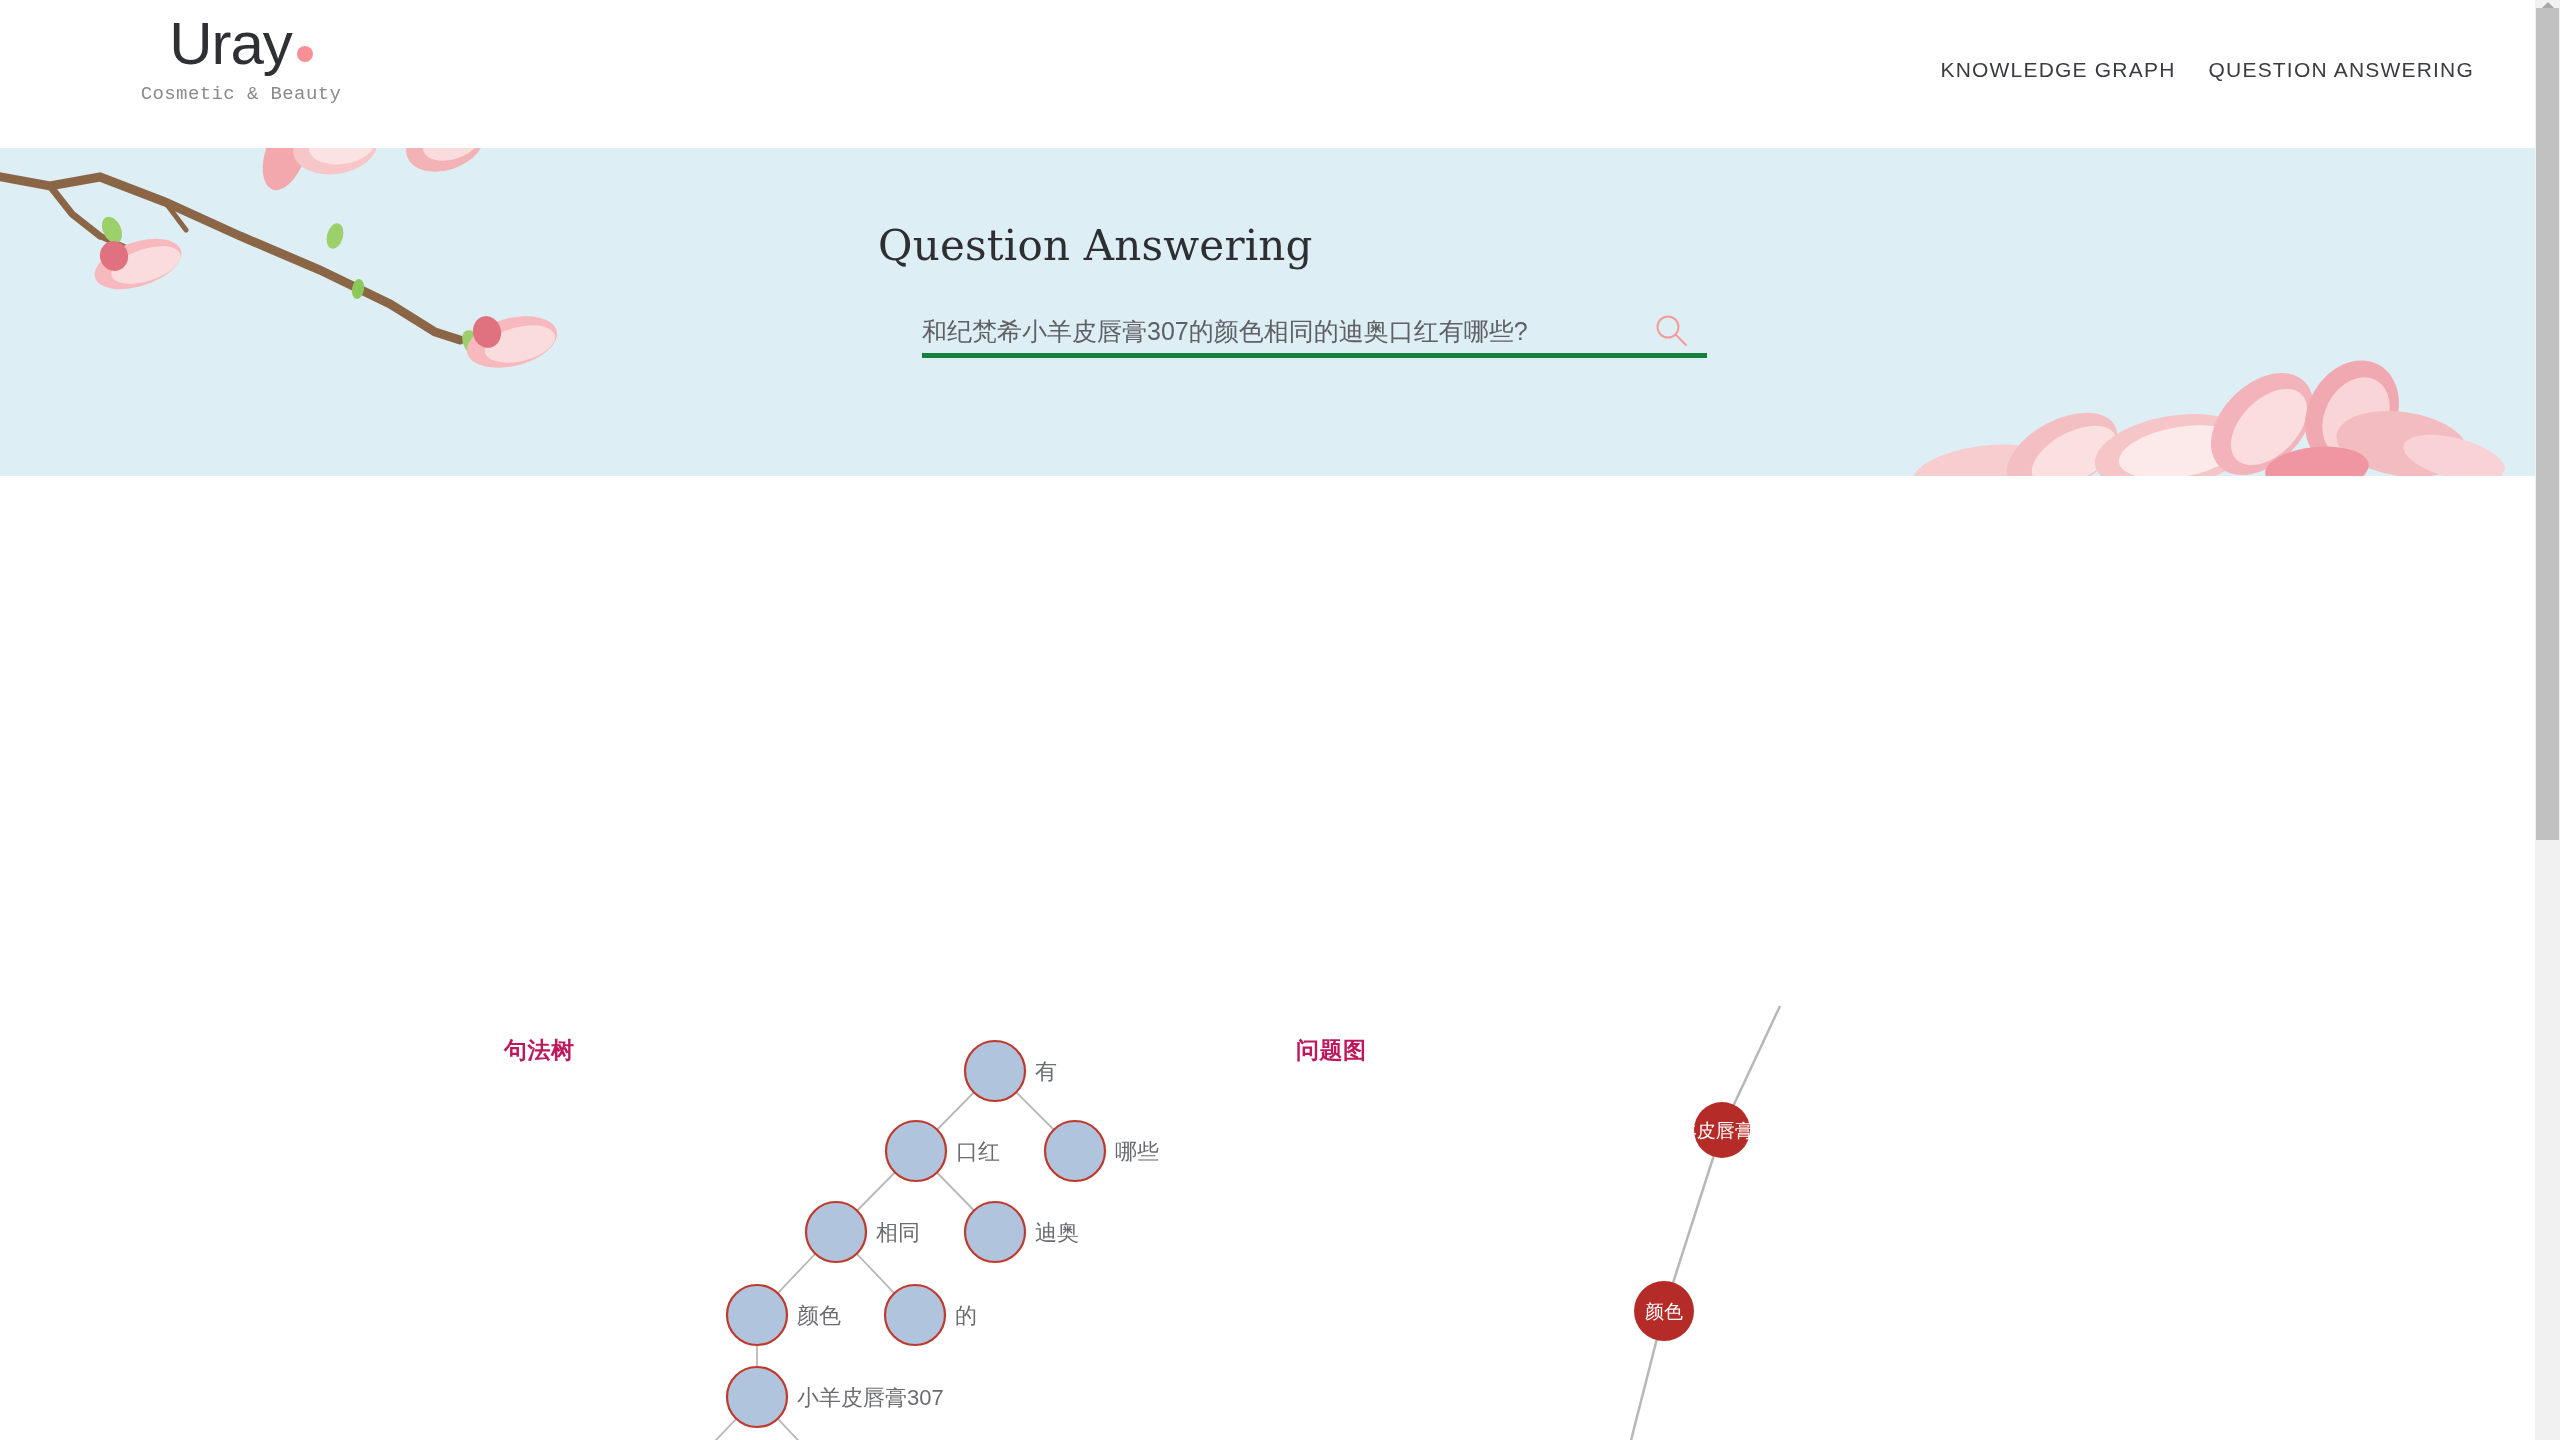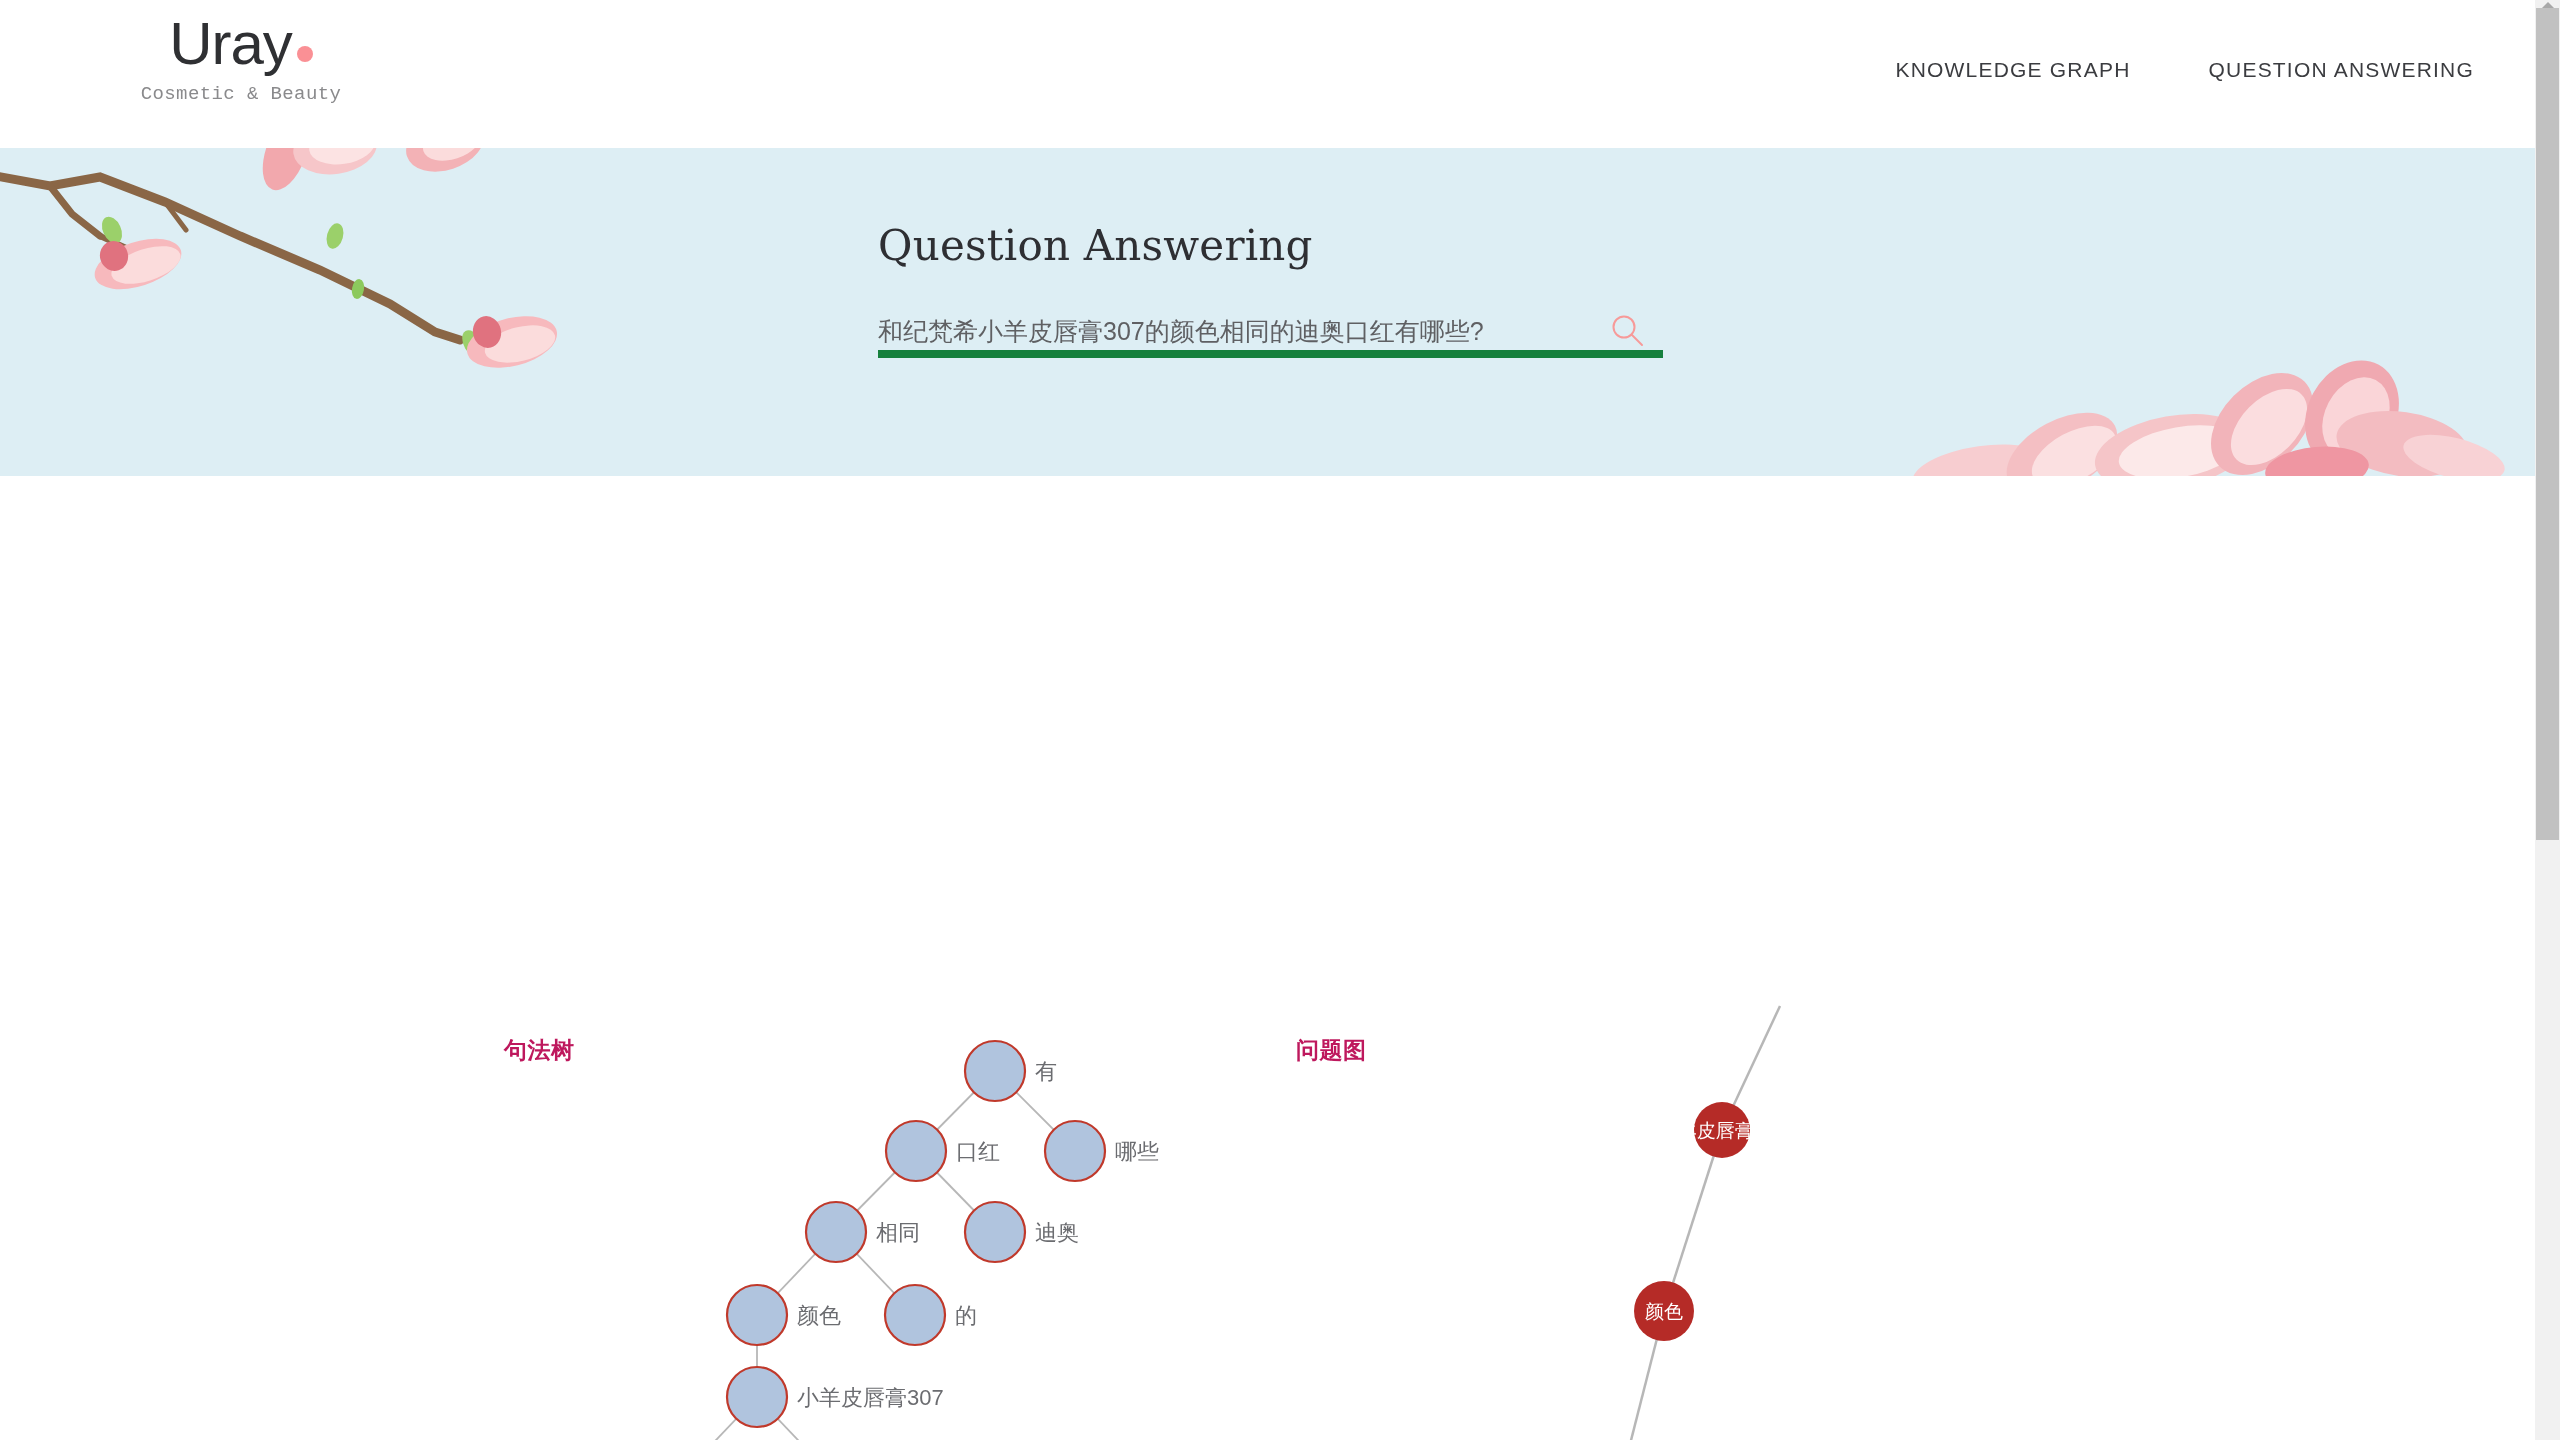--- a/index.html
+++ b/index.html
@@ -52,21 +52,21 @@
     font-size: 19px;
     color: #8a8a8c;
     letter-spacing: 0.4px;
     font-family: Liberation Mono, monospace;
   }
 
   .main-nav {
     position: absolute;
     right: 86px; top: 58px;
     display: flex;
-    gap: 78px;
+    gap: 33px;
   }
   .nav-link {
     font-size: 21px;
     letter-spacing: 1.2px;
     color: #3b3c40;
     text-decoration: none;
     cursor: pointer;
     white-space: nowrap;
     font-family: "Liberation Sans", sans-serif;
   }
@@ -89,22 +89,23 @@
     font-weight: 400;
     color: #2e2f33;
     margin: 0;
     padding-top: 73px;
     letter-spacing: 0.2px;
   }
   .search-wrap {
     position: relative;
     margin-top: 42px;
     width: 785px;
-    border-bottom: 8px solid #15803d;
+    border-bottom: 5px solid #15803d;
     height: 46px;
+    margin-left: 44px;
   }
   .search-input {
     width: 700px;
     border: 0;
     outline: 0;
     background: transparent;
     font-size: 25px;
     color: #5f6063;
     font-family: "Liberation Sans", "DejaVu Sans", sans-serif;
     padding: 0 0 6px 0;

